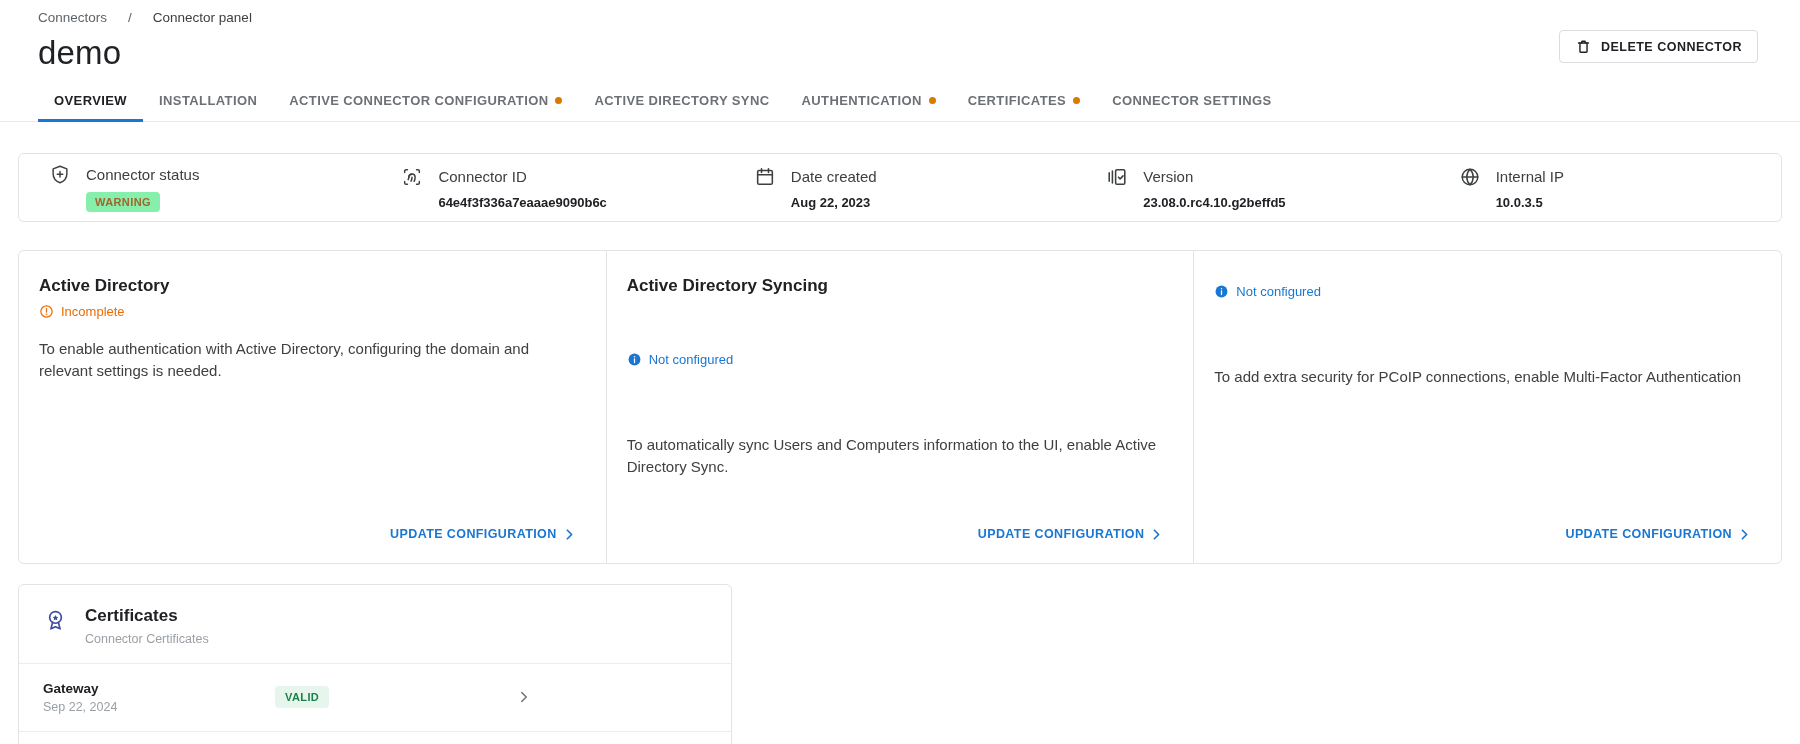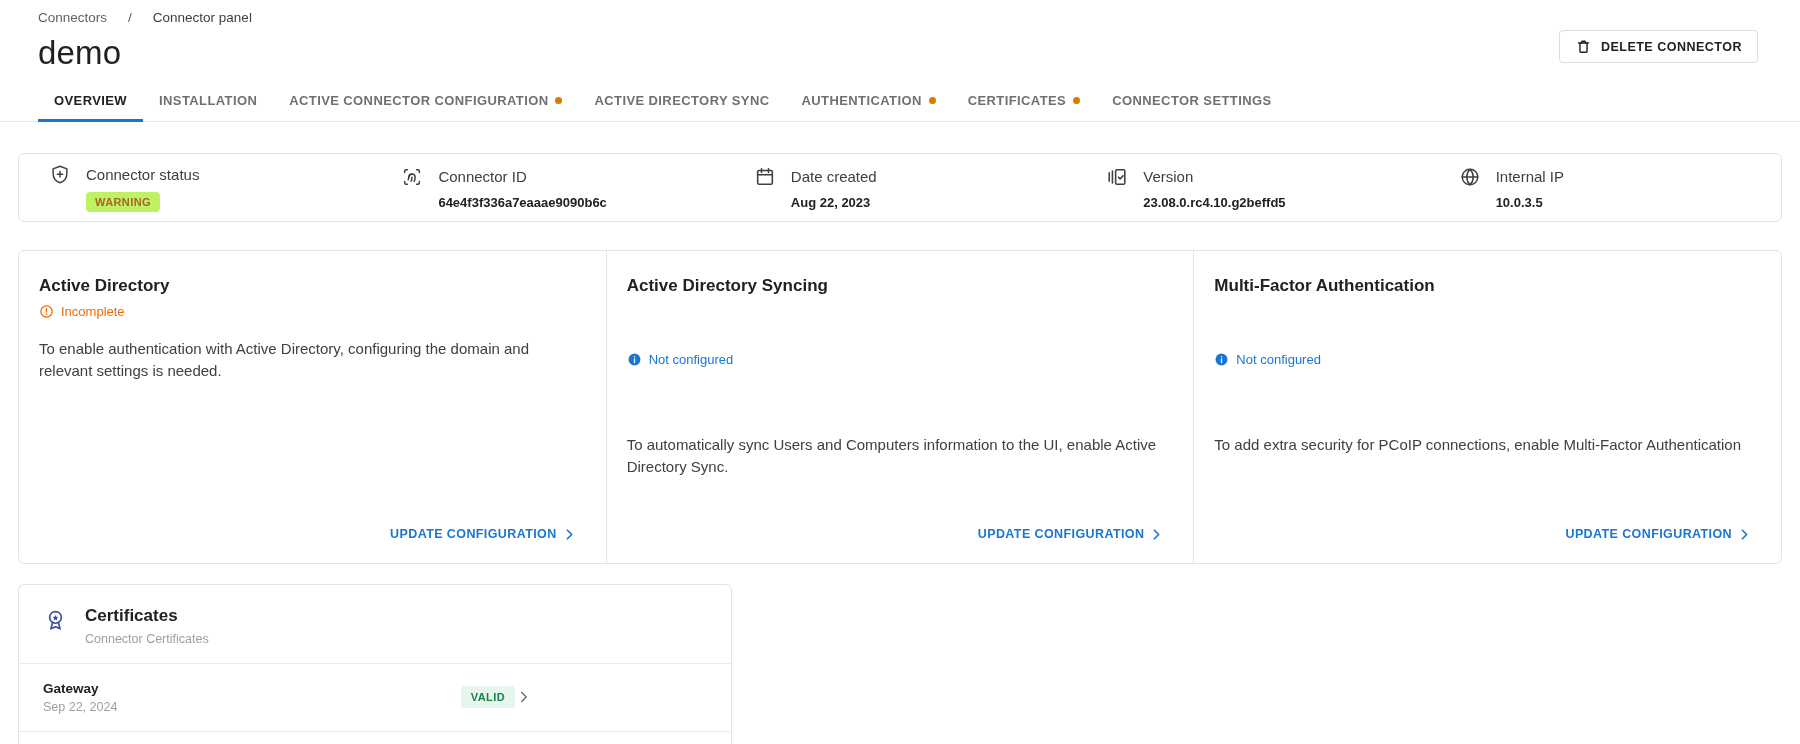--- a/index.html
+++ b/index.html
@@ -58,21 +58,21 @@
   .info-item { flex: 1; display: flex; gap: 15px; padding-left: 30px; align-items: flex-start; }
   .info-icon { color: #3c4043; flex: none; margin-top: 0; }
   .info-icon svg { width: 22px; height: 22px; }
   .info-label { font-size: 15px; color: #3c4043; line-height: 22px; }
   .info-value { margin-top: 7px; font-size: 13px; font-weight: bold; color: #202124; }
   .badge {
     display: inline-block; margin-top: 6px;
     font-size: 11px; font-weight: bold; letter-spacing: 0.4px;
     padding: 4px 9px; border-radius: 4px;
   }
-  .badge.warning { color: #a4642a; background: #bef264; }
+  .badge.warning { color: #a4642a; background: #86efac; }
 
   
   .status-cards {
     display: flex; margin-top: 28px; min-height: 187px;
     border: 1px solid #e3e3e3; border-radius: 6px; background: #fff;
   }
   .scard { flex: 1; display: flex; flex-direction: column; padding: 25px 28px 20px 20px; }
   .scard + .scard { border-left: 1px solid #e3e3e3; gap: 48px; }
   .scard-title { font-size: 17px; font-weight: bold; color: #202124; }
   .scard-status { display: flex; align-items: center; gap: 7px; margin-top: 8px; font-size: 13px; }
@@ -92,21 +92,21 @@
   .cert-header { display: flex; align-items: flex-start; gap: 17px; padding: 21px 24px 17px; border-bottom: 1px solid #ececec; }
   .cert-hicon { color: #3f4b9e; margin-top: 2px; }
   .cert-hicon svg { width: 25px; height: 25px; }
   .cert-title { font-size: 17px; font-weight: bold; color: #202124; }
   .cert-subtitle { margin-top: 6px; font-size: 12.5px; color: #9aa0a6; }
   .cert-row { display: flex; align-items: center; height: 67px; padding: 0 24px; cursor: pointer; }
   .cert-row + .cert-row { border-top: 1px solid #ececec; }
   .cert-name-block { width: 232px; }
   .cert-name { font-size: 13.5px; font-weight: bold; color: #202124; }
   .cert-date { margin-top: 4px; font-size: 12.5px; color: #9aa0a6; }
-  .cert-badge-col { width: 240px; text-align: right; }
+  .cert-badge-col { width: 240px; }
   .cert-badge {
     display: inline-block; font-size: 11px; font-weight: bold; letter-spacing: 0.4px;
     padding: 5px 10px; border-radius: 4px;
   }
   .cert-badge.valid { color: #1b8149; background: #e6f6ec; }
   .cert-badge.unknown { color: #0a8ecb; background: #fef9c3; }
   .cert-chevron { color: #6d7175; }
   .cert-chevron svg { width: 18px; height: 18px; }
 </style>
 </head>
@@ -281,21 +281,20 @@
         <span>UPDATE CONFIGURATION</span>
         <span>
           <svg viewBox="0 0 24 24" fill="none" stroke="currentColor" stroke-width="2.4" stroke-linecap="round" stroke-linejoin="round">
               <path d="M9 6l6 6-6 6"></path>
             </svg>
         </span>
       </div>
     </div>
 
     <div class="scard">
-      <div class="scard-title">Multi-Factor Authentication</div>
       <div class="scard-status info">
         <span>
           <svg viewBox="0 0 24 24">
             <circle cx="12" cy="12" r="9.5" fill="currentColor"></circle>
             <path d="M12 10.8v6" stroke="#fff" stroke-width="2" stroke-linecap="round"></path>
             <circle cx="12" cy="7.6" r="1.2" fill="#fff"></circle>
           </svg>
         </span>
         <span>Not configured</span>
       </div>

